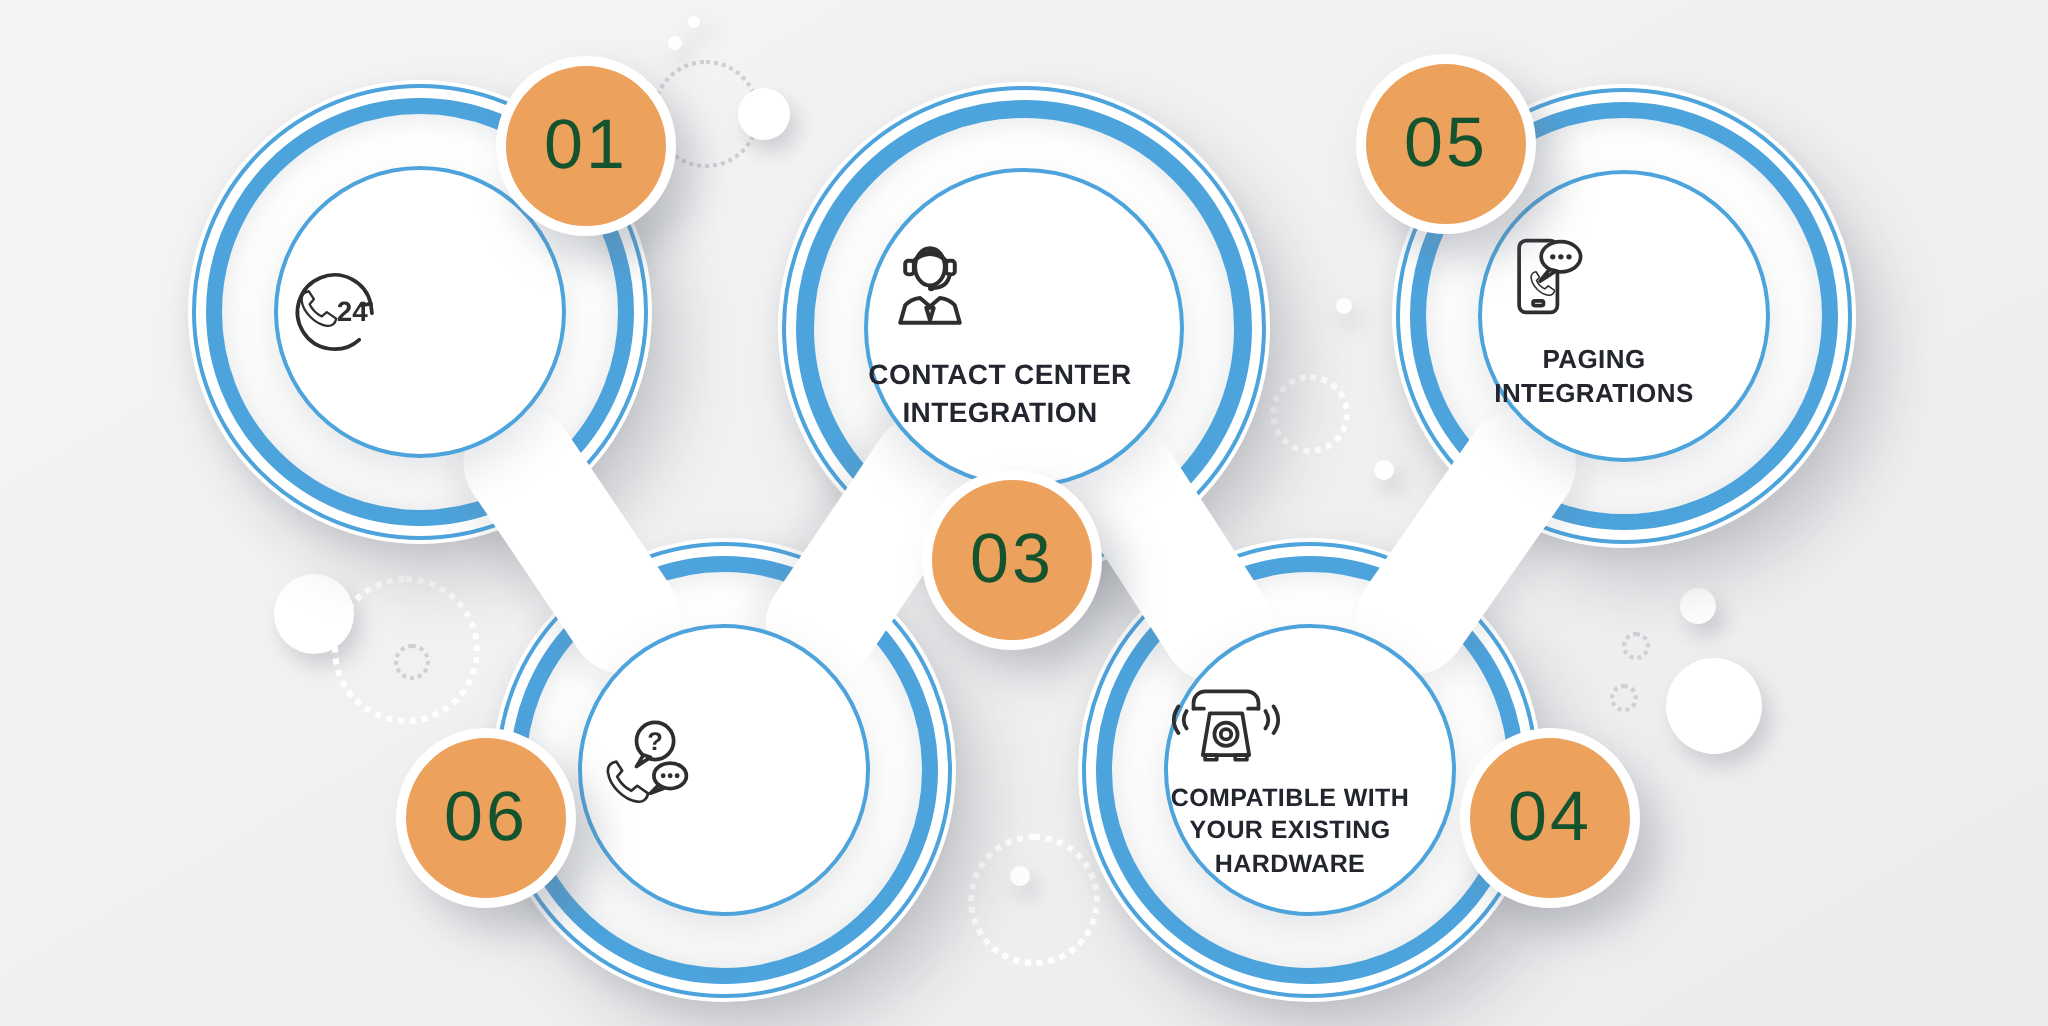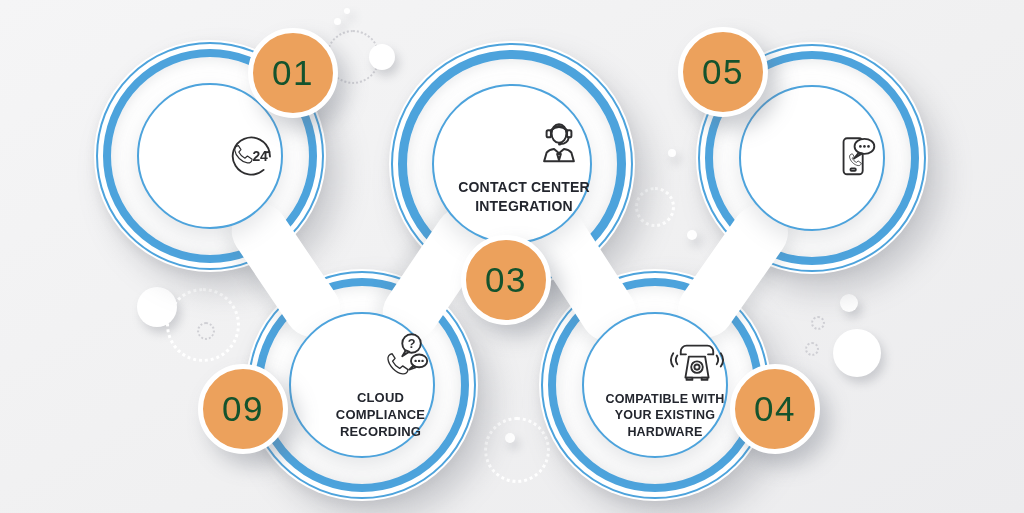--- a/index.html
+++ b/index.html
@@ -29,21 +29,21 @@
   .ring-thick{position:absolute;inset:9px;border:8px solid var(--blue);border-radius:50%;
     box-shadow:inset 0 0 16px rgba(110,115,125,.20);}
   .ring-thick.big{border-width:9px;}
 
   
   .connector{width:150px;height:56px;background:#fff;border-radius:28px;
     box-shadow:0 8px 14px rgba(110,115,125,.12);}
 
   
   .inner{background:#fff;border:2px solid var(--blue);border-radius:50%;
-    display:flex;flex-direction:column;align-items:flex-end;justify-content:center;gap:3px;
+    display:flex;flex-direction:column;align-items:flex-start;justify-content:center;gap:3px;
     text-align:center;box-shadow:0 10px 22px rgba(110,115,125,.18);}
   .inner .label{font-weight:bold;color:var(--ink);letter-spacing:.2px;line-height:1.3;
     font-size:12.5px;}
   .inner .label.mid{font-size:13px;}
   .inner .label.big{font-size:14px;}
   .w105{max-width:105px;} .w112{max-width:112px;} .w122{max-width:122px;}
   .w132{max-width:132px;}
   .inner svg{display:block;}
 
   
@@ -135,58 +135,58 @@
     <rect class="stroke" x="44" y="68" width="9" height="4" rx="1.5"></rect>
     <g transform="translate(34,32) scale(0.42)">
       <path class="stroke" d="M30 26 c-7 1 -11 6 -10 13 c2 16 19 33 35 35 c7 1 12 -3 13 -10 l-13 -9 -7 6 c-8 -4 -13 -9 -17 -17 l6 -7 z"></path>
     </g>
     <ellipse class="fillw" cx="68" cy="30" rx="17" ry="13"></ellipse>
     <path class="fillw" d="M58 41 L50 51 L64 42 Z"></path>
     <circle class="dotf" cx="61" cy="30" r="2.3"></circle>
     <circle class="dotf" cx="68" cy="30" r="2.3"></circle>
     <circle class="dotf" cx="75" cy="30" r="2.3"></circle>
   </svg>
+  <div class="label mid w112">PAGING INTEGRATIONS</div>
 </div>
 
 <div class="abs inner" style="left:289px;top:312px;width:146px;height:146px;">
   <svg width="58" height="58" viewBox="0 0 100 100">
     <g transform="translate(8,24) scale(0.72)">
       <path class="stroke" d="M30 26 c-7 1 -11 6 -10 13 c2 16 19 33 35 35 c7 1 12 -3 13 -10 l-13 -9 -7 6 c-8 -4 -13 -9 -17 -17 l6 -7 z"></path>
     </g>
     <circle class="fillw" cx="63" cy="25" r="16"></circle>
     <path class="fillw" d="M53 37 L47 47 L59 39 Z"></path>
     <text x="63" y="33" font-size="22" text-anchor="middle">?</text>
     <ellipse class="fillw" cx="76" cy="55" rx="14" ry="11"></ellipse>
     <path class="fillw" d="M66 63 L59 70 L70 66 Z"></path>
     <circle class="dotf" cx="70" cy="55" r="2.1"></circle>
     <circle class="dotf" cx="76" cy="55" r="2.1"></circle>
     <circle class="dotf" cx="82" cy="55" r="2.1"></circle>
   </svg>
-  <div class="label mid w105">CLOUD COMPLIANCE RECORDING</div>
 </div>
 
 <div class="abs inner" style="left:582px;top:312px;width:146px;height:146px;">
   <svg width="58" height="58" viewBox="0 0 100 100">
     <path class="stroke" d="M22 42 v-5 a10 10 0 0 1 10 -10 h36 a10 10 0 0 1 10 10 v5"></path>
     <path class="stroke" d="M22 42 h9 M69 42 h9"></path>
     <path class="stroke" d="M30 82 L36 46 H64 L70 82 Z"></path>
     <circle class="stroke" cx="50" cy="64" r="10"></circle>
     <circle class="stroke" cx="50" cy="64" r="4.5"></circle>
     <path class="stroke" d="M32 82 h10 v4 h-10 z M58 82 h10 v4 h-10 z"></path>
     <path class="stroke" d="M16 44 q-5 8 0 15 M9 40 q-8 12 0 23"></path>
     <path class="stroke" d="M84 44 q5 8 0 15 M91 40 q8 12 0 23"></path>
   </svg>
   <div class="label w122">COMPATIBLE WITH YOUR EXISTING HARDWARE</div>
 </div>
 
 <div class="abs badge" style="left:248px;top:28px;">
   <span>01</span>
 </div>
 <div class="abs badge" style="left:198px;top:364px;">
-  <span>09</span>
+  <span>06</span>
 </div>
 <div class="abs badge" style="left:461px;top:235px;">
   <span>03</span>
 </div>
 <div class="abs badge" style="left:730px;top:364px;">
   <span>04</span>
 </div>
 <div class="abs badge" style="left:678px;top:27px;align-items:center;">
   <span>05</span>
 </div>

